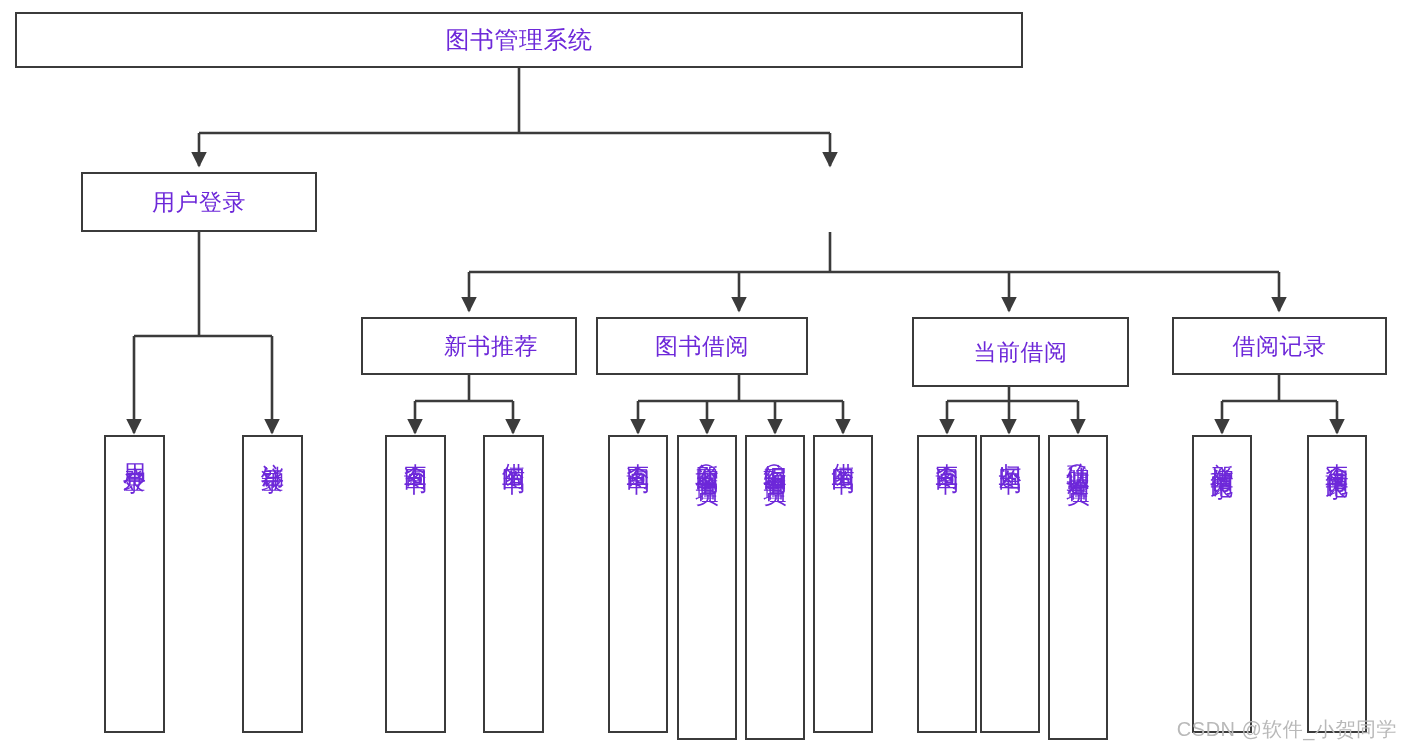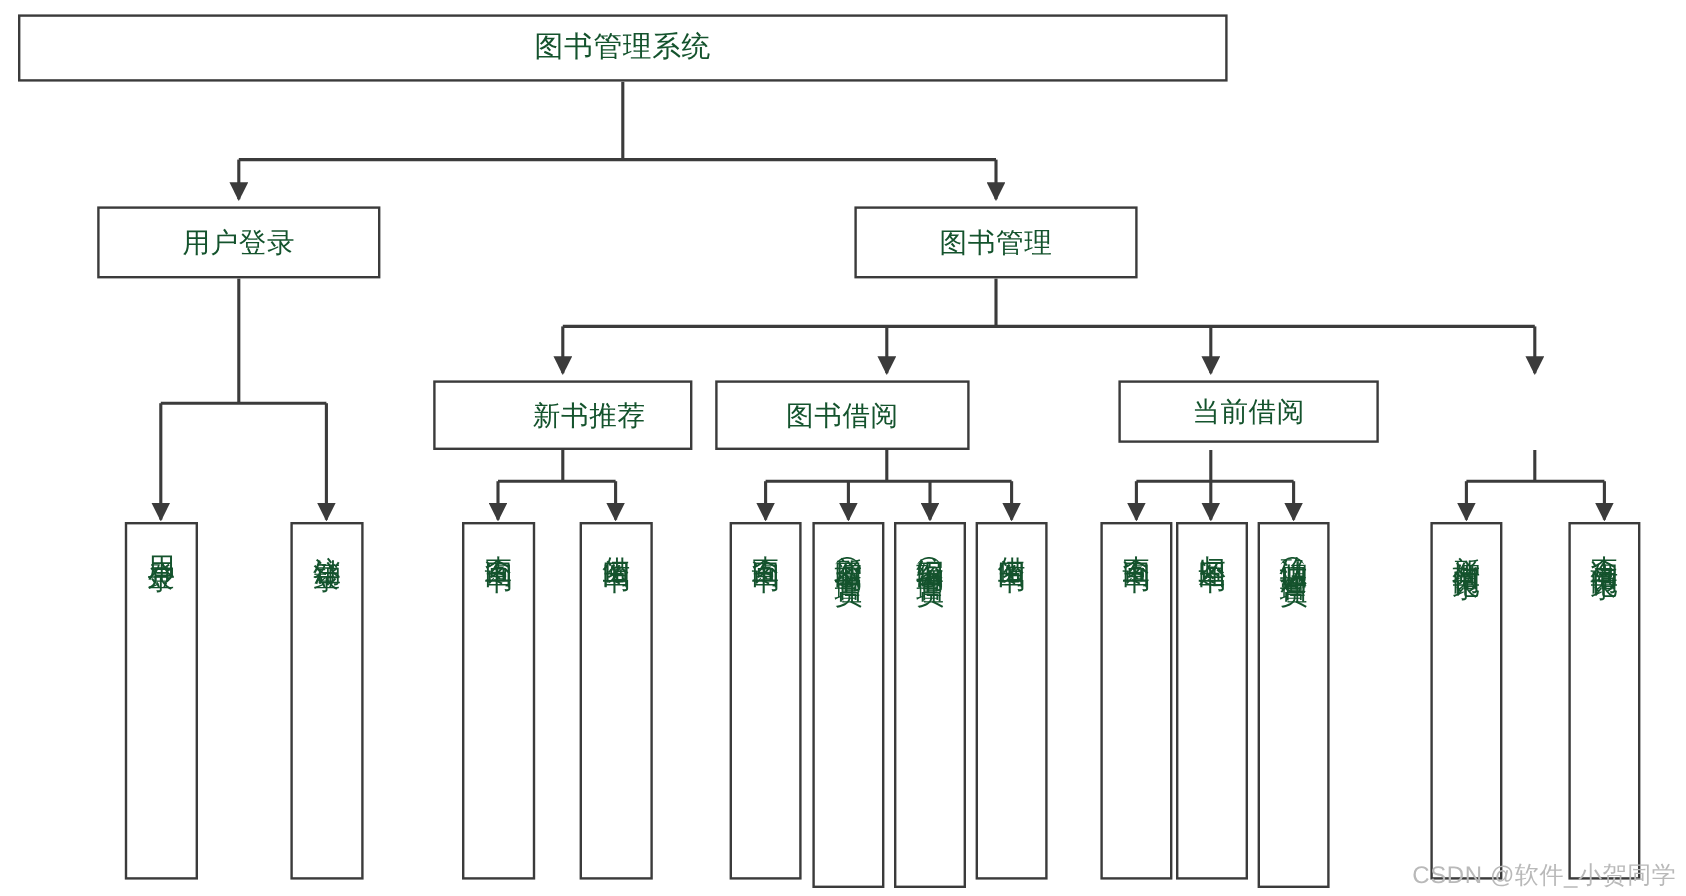--- a/index.html
+++ b/index.html
@@ -27,21 +27,21 @@
     pointer-events: none;
   }
   .node {
     position: absolute;
     box-sizing: border-box;
     border: 2.4px solid #3b3b3b;
     background: #ffffff;
     display: flex;
     align-items: center;
     justify-content: center;
-    color: #14532d;
+    color: #6d28d9;
     z-index: 2;
   }
   .node .label {
     display: block;
     text-align: center;
     line-height: 1.22;
     letter-spacing: 0.5px;
   }
   
   .node.horiz .label {
@@ -130,32 +130,32 @@
     </g>
   </svg>
 
   <div class="node horiz root" style="left:15px; top:12px; width:1008px; height:56px;">
     <span class="label">图书管理系统</span>
   </div>
 
   <div class="node horiz" style="left:81px; top:172px; width:236px; height:60px;">
     <span class="label">用户登录</span>
   </div>
-  <div class="node horiz" style="left:712px; top:172px; width:236px; height:60px;">
-    <span class="label">图书管理</span>
-  </div>
 
   <div class="node horiz" style="left:361px; top:317px; width:216px; height:58px;padding-left:44px;">
     <span class="label">新书推荐</span>
   </div>
   <div class="node horiz" style="left:596px; top:317px; width:212px; height:58px;">
     <span class="label">图书借阅</span>
   </div>
-  <div class="node horiz" style="left:932px; top:317px; width:217px; height:52px;">
+  <div class="node horiz" style="left:912px; top:317px; width:217px; height:70px;">
     <span class="label">当前借阅</span>
+  </div>
+  <div class="node horiz" style="left:1172px; top:317px; width:215px; height:58px;">
+    <span class="label">借阅记录</span>
   </div>
 
   <div class="node vert" style="left:104px; top:435px; width:61px; height:298px;">
     <span class="label">用户登录</span>
   </div>
   <div class="node vert" style="left:242px; top:435px; width:61px; height:298px;">
     <span class="label">注销登录</span>
   </div>
 
   <div class="node vert" style="left:385px; top:435px; width:61px; height:298px;">

